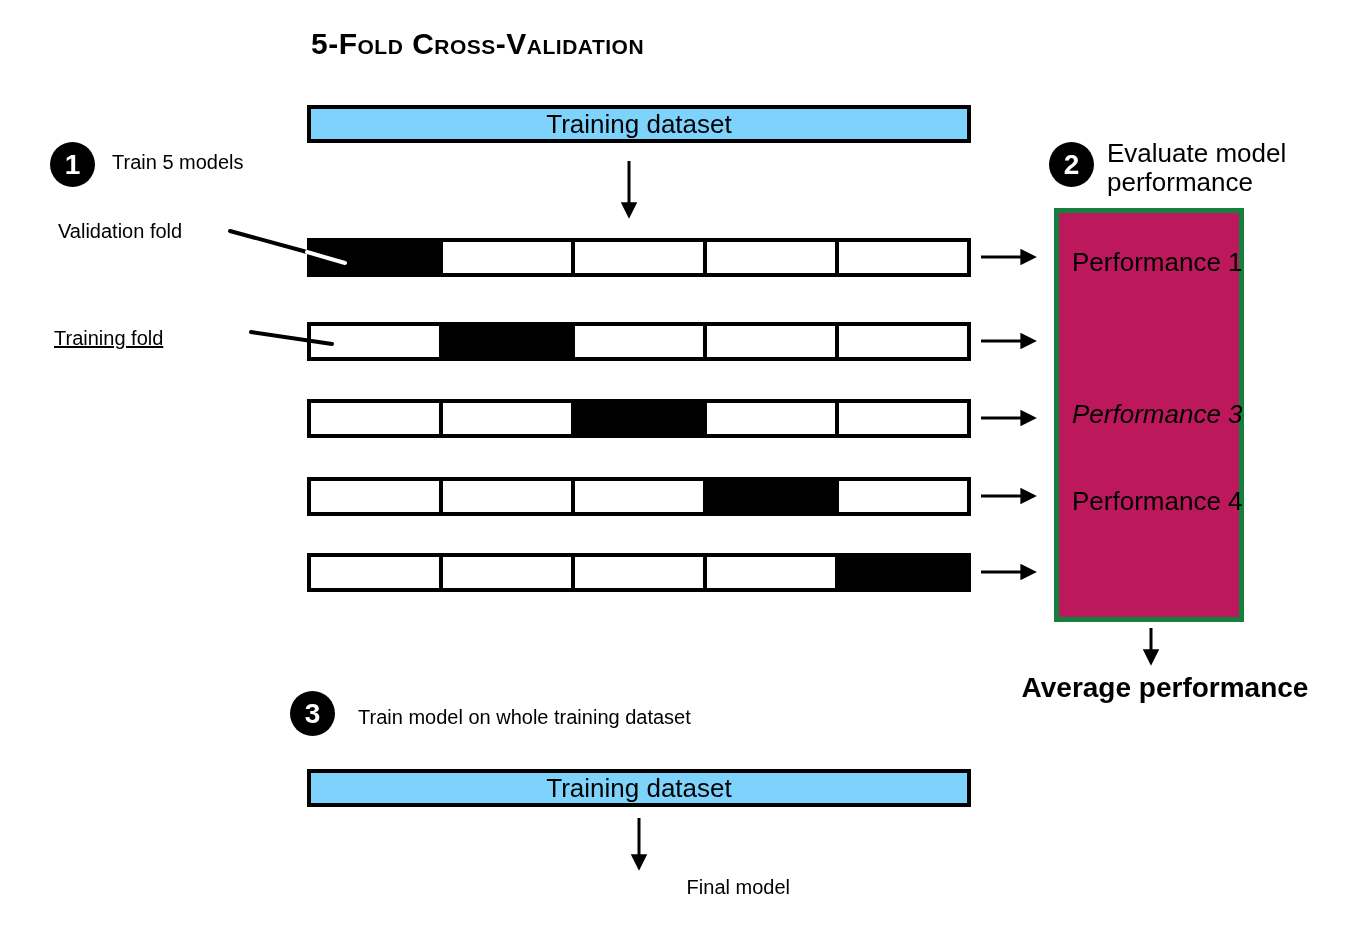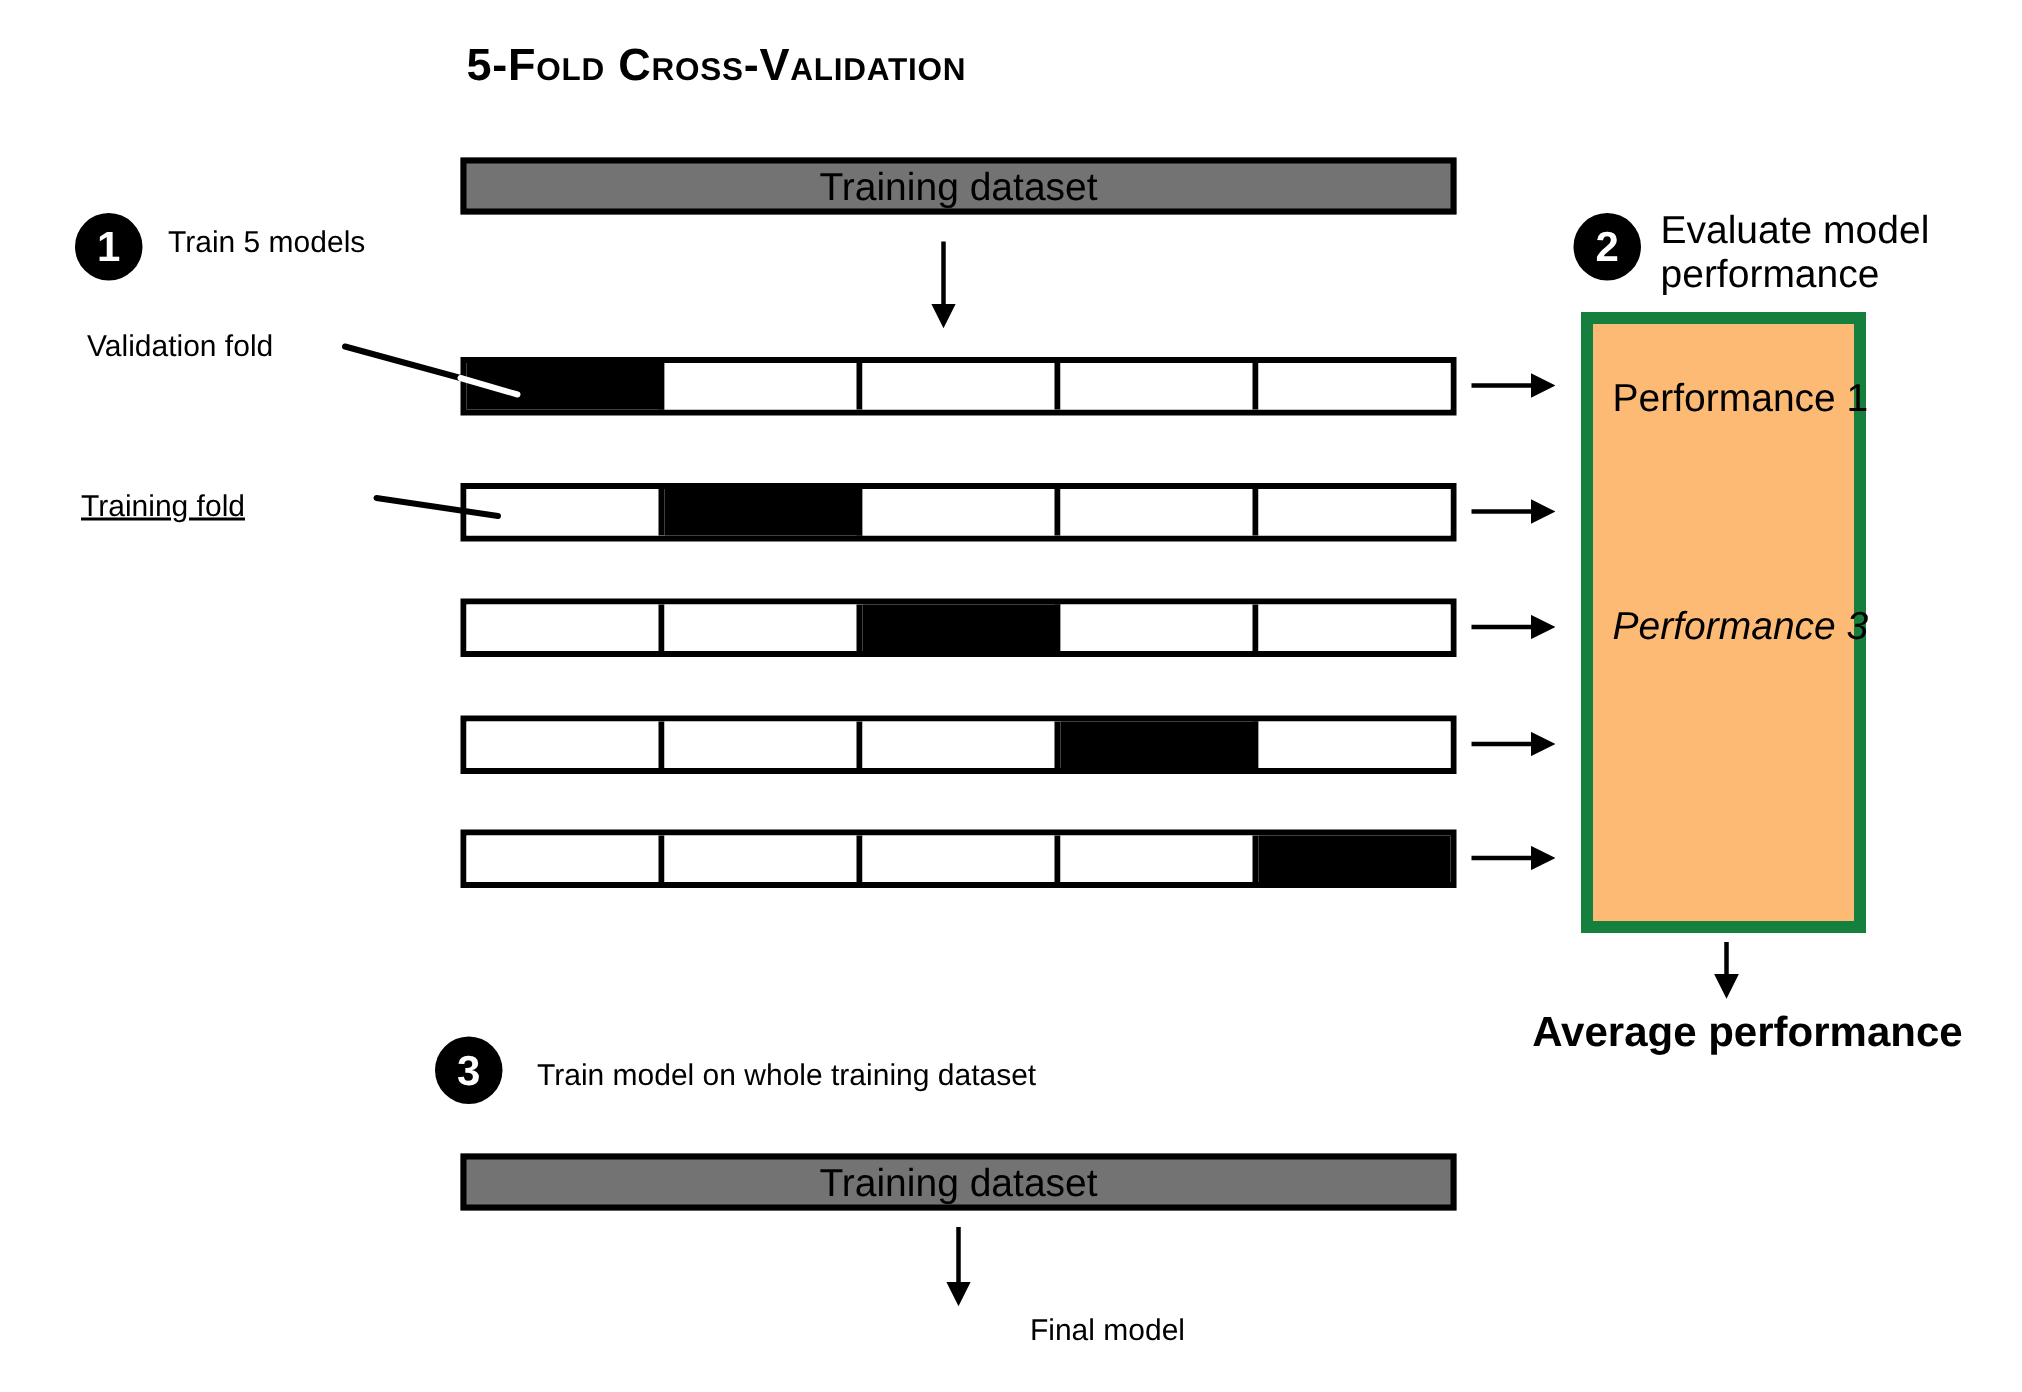--- a/index.html
+++ b/index.html
@@ -6,38 +6,38 @@
   .canvas {
     position:relative; width:1348px; height:928px; background:#ffffff;
     font-family:"Liberation Sans", sans-serif; color:#000; overflow:hidden;
   }
   .abs { position:absolute; }
   .title {
     font-size:30px; font-weight:bold; font-variant:small-caps;
     letter-spacing:0.5px; white-space:nowrap;
   }
   .dataset-box {
-    border:4px solid #000; background:#737373; box-sizing:border-box;
+    border:4px solid #000; background:#7dd3fc; box-sizing:border-box;
     display:flex; align-items:center; justify-content:center;
     font-size:26px; white-space:nowrap;
   }
   .fold-row {
     display:flex; border:4px solid #000; box-sizing:border-box; background:#fff;
   }
   .fold-seg { flex:1 1 0; background:#fff; border-right:4px solid #000; }
   .fold-seg:last-child { border-right:none; }
   .fold-seg.validation { background:#000; }
   .badge {
     width:45px; height:45px; border-radius:50%; background:#000; color:#fff;
     display:flex; align-items:center; justify-content:center;
     font-size:28px; font-weight:bold;
   }
   .label { font-size:20px; white-space:nowrap; }
   .step2-label { font-size:26px; line-height:29px; width:200px; }
-  .perf-box { border:8px solid #15803d; background:#fdba74; box-sizing:border-box; }
+  .perf-box { border:5px solid #15803d; background:#be185d; box-sizing:border-box; }
   .perf-item {
     position:absolute; left:13px; height:30px; line-height:30px;
     font-size:26px; white-space:nowrap;
   }
   .avg-label { font-size:28px; font-weight:bold; text-align:center; white-space:nowrap; }
   .center-text { text-align:right; }
   svg.overlay { position:absolute; left:0; top:0; pointer-events:none; }
 </style>
 </head>
 <body>
@@ -95,20 +95,21 @@
       <div class="fold-seg"></div>
       <div class="fold-seg"></div>
       <div class="fold-seg"></div>
       <div class="fold-seg"></div>
       <div class="fold-seg validation"></div>
     </div>
 
   <div class="abs perf-box" style="left:1054px; top:208px; width:190px; height:414px;">
     <div class="perf-item" style="top:34px;">Performance 1</div>
     <div class="perf-item" style="top:186px;font-style:italic;">Performance 3</div>
+    <div class="perf-item" style="top:273px;">Performance 4</div>
   </div>
 
   <div class="abs avg-label" style="left:1020px; top:672px; width:290px;">Average performance</div>
 
   <div class="abs badge" style="left:290px; top:691px;">
     <span>3</span>
   </div>
   <div class="abs label" style="left:358px; top:702px; height:30px; line-height:30px;">Train model on whole training dataset</div>
 
   <div class="abs dataset-box" style="left:307px; top:769px; width:664px; height:38px;">

